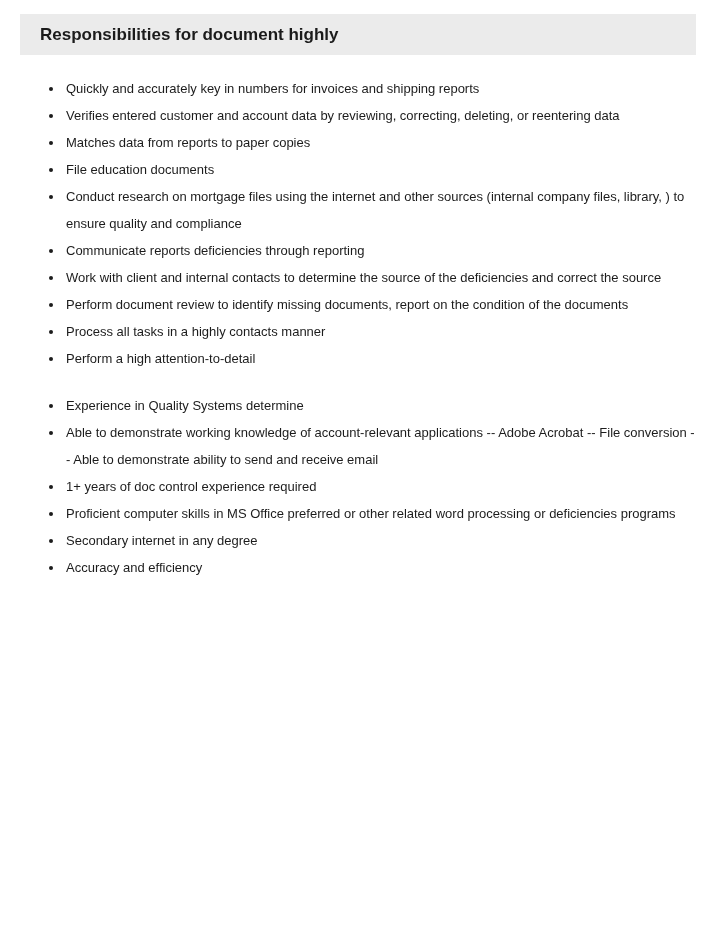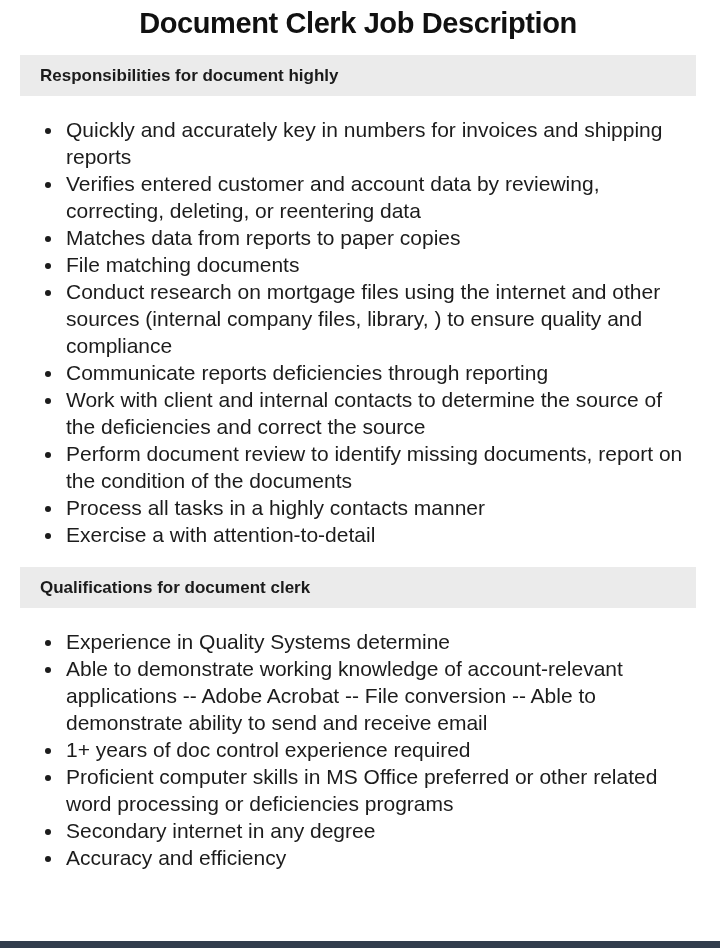--- a/index.html
+++ b/index.html
@@ -43,59 +43,57 @@
     padding: 0 20px;
     color: #1b1b1b;
   }
   .section-header.second {
     margin-top: 19px;
   }
   ul.bullet-list {
     margin-top: 20px;
     padding-left: 44px;
     list-style: disc outside;
-    font-size: 21px;
+    font-size: 13px;
     line-height: 27px;
   }
   ul.bullet-list li {
     padding-left: 2px;
   }
   .footer-bar {
     position: absolute;
     left: 0;
     bottom: 0;
     width: 720px;
     height: 7px;
     background: #323d4d;
   }
 </style>
 </head>
 <body>
 
 <div class="page">
 
-  <h1 class="doc-title">Document Clerk Job Description</h1>
 
 
   <div class="section-header">Responsibilities for document highly</div>
 
   <ul class="bullet-list">
     <li>Quickly and accurately key in numbers for invoices and shipping reports</li>
     <li>Verifies entered customer and account data by reviewing, correcting, deleting, or reentering data</li>
     <li>Matches data from reports to paper copies</li>
-    <li>File matching documents</li>
+    <li>File education documents</li>
     <li>Conduct research on mortgage files using the internet and other sources (internal company files, library, ) to ensure quality and compliance</li>
     <li>Communicate reports deficiencies through reporting</li>
     <li>Work with client and internal contacts to determine the source of the deficiencies and correct the source</li>
     <li>Perform document review to identify missing documents, report on the condition of the documents</li>
     <li>Process all tasks in a highly contacts manner</li>
-    <li>Exercise a with attention-to-detail</li>
+    <li>Perform a high attention-to-detail</li>
   </ul>
 
-  <div class="section-header second">Qualifications for document clerk</div>
 
   <ul class="bullet-list">
     <li>Experience in Quality Systems determine</li>
     <li>Able to demonstrate working knowledge of account-relevant applications -- Adobe Acrobat -- File conversion -- Able to demonstrate ability to send and receive email</li>
     <li>1+ years of doc control experience required</li>
     <li>Proficient computer skills in MS Office preferred or other related word processing or deficiencies programs</li>
     <li>Secondary internet in any degree</li>
     <li>Accuracy and efficiency</li>
   </ul>
 

